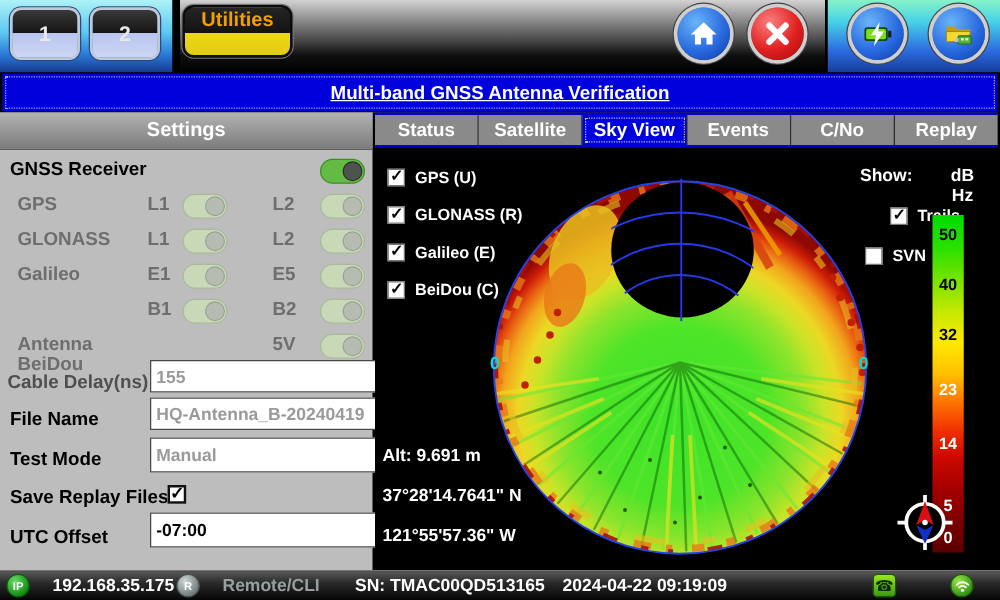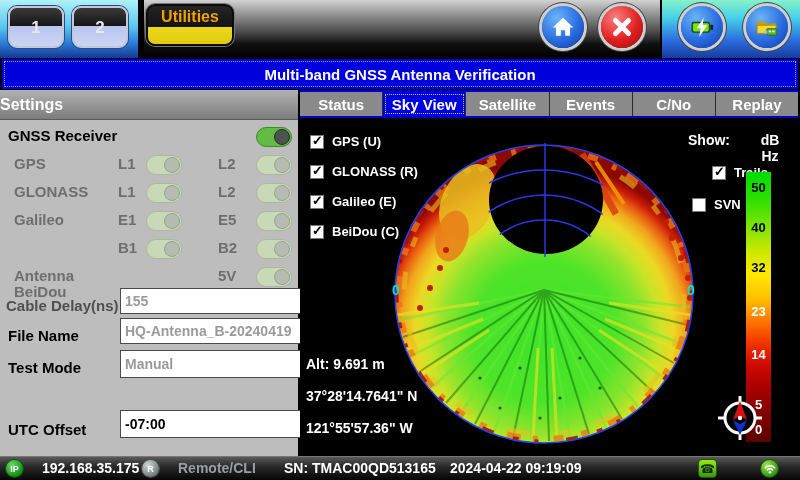--- a/index.html
+++ b/index.html
@@ -23,29 +23,29 @@
     box-shadow:0 0 0 1px #777;color:#f0a000;font-weight:bold;font-size:16px;text-align:center;line-height:22px;cursor:pointer;}
   .round-icon{position:absolute;top:6px;width:42px;height:42px;border-radius:50%;
     display:flex;align-items:center;justify-content:center;
     box-shadow:0 0 0 3px #cfcfcf,0 0 0 4px #444;cursor:pointer;}
   .ri-blue{background:radial-gradient(circle at 35% 28%,#6ab4f8 0%,#2a6ce0 55%,#0c3aa8 100%);}
   .ri-red{background:radial-gradient(circle at 35% 28%,#fa8080 0%,#e02020 55%,#a80808 100%);}
 
   
   .titlebar{position:absolute;left:0;top:58px;width:800px;height:32px;background:#000;padding:1px 2px;}
   .titlebar-inner{width:100%;height:100%;background:#0000dd;outline:1px dotted #9f9fff;outline-offset:-3px;
-    display:flex;align-items:center;justify-content:center;color:#fff;font-weight:bold;font-size:15px;}
+    display:flex;align-items:center;justify-content:center;color:#fff;font-weight:bold;font-size:15px;text-decoration:underline;}
 
   
   .content{position:absolute;left:0;top:90px;width:800px;height:366px;display:flex;}
 
   
   .settings{position:relative;width:300px;height:366px;background:#bdbdbd;border-right:2px solid #000;}
   .settings-header{height:30px;background:linear-gradient(#b2b2b2,#7c7c7c);border-bottom:1px solid #5c5c5c;
-    color:#fff;font-weight:bold;font-size:16px;line-height:30px;}
+    color:#fff;font-weight:bold;font-size:16px;text-align:center;line-height:30px;}
   .srow{position:absolute;left:0;width:300px;height:24px;font-weight:bold;font-size:15px;}
   .srow span{position:absolute;top:3px;}
   .lbl-black{color:#000;}
   .lbl-dim{color:#6e6e6e;}
   .toggle{position:absolute;top:2px;width:36px;height:20px;border-radius:10px;cursor:pointer;}
   .tog-on{background:#64bb44;border:1px solid #3f8a2b;}
   .tog-on .knob{position:absolute;top:1px;left:1px;width:16px;height:16px;border-radius:50%;background:#4d5450;border:1px solid #2c2c2c;}
   .toggle.checked .knob{left:auto;right:1px;}
   .tog-dim{background:#c9d9b8;border:1px solid #a9b99a;}
   .tog-dim .knob{position:absolute;top:1px;left:1px;width:16px;height:16px;border-radius:50%;background:#b6bcb2;border:1px solid #9aa096;}
@@ -234,35 +234,39 @@
       <div class="field dimtext" style="top:228px;">HQ-Antenna_B-20240419</div>
 
       <div class="srow" style="top:266px;">
         <span class="lbl-black" style="left:8px;">Test Mode</span>
       </div>
       <div class="field dimtext" style="top:260px;height:28px;line-height:26px;">
         <span>Manual</span>
         <span class="dd-arrow" style="line-height:26px;">▼</span>
       </div>
 
+      <div class="srow" style="top:296px;">
+        <span class="lbl-black" style="left:8px;">Save Replay Files</span>
+        <span class="cbx checked" style="position:absolute;left:134px;top:2px;"></span>
+      </div>
 
       <div class="srow" style="top:328px;">
         <span class="lbl-black" style="left:8px;">UTC Offset</span>
       </div>
       <div class="field blacktext" style="top:320px;height:28px;line-height:26px;">
         <span>-07:00</span>
         <span class="dd-arrow" style="line-height:26px;">▼</span>
       </div>
     </div>
 
     <div class="right-panel">
       <div class="tabbar">
         <div class="tab">Status</div>
+        <div class="tab">Satellite</div>
         <div class="tab active">Sky View</div>
-        <div class="tab">Satellite</div>
         <div class="tab">Events</div>
         <div class="tab">C/No</div>
         <div class="tab">Replay</div>
       </div>
 
       <div class="plot-area">
 
         <svg class="sky" width="498" height="338" viewBox="0 0 498 338">
           <defs>
             <radialGradient id="skyfill" gradientUnits="userSpaceOnUse" cx="244" cy="215" r="170">

